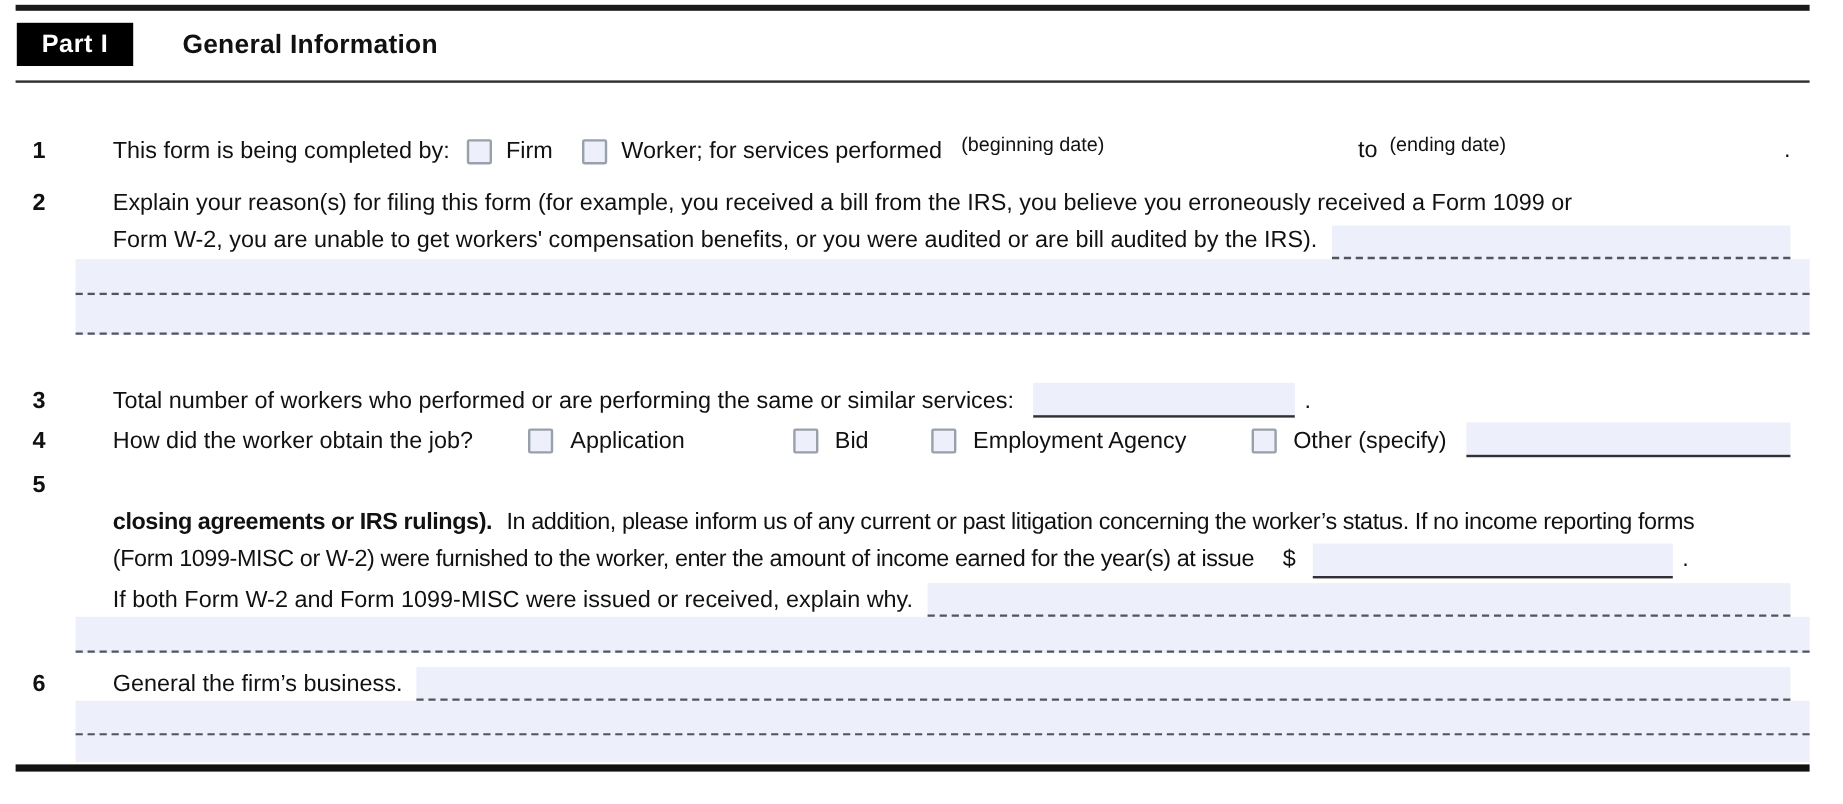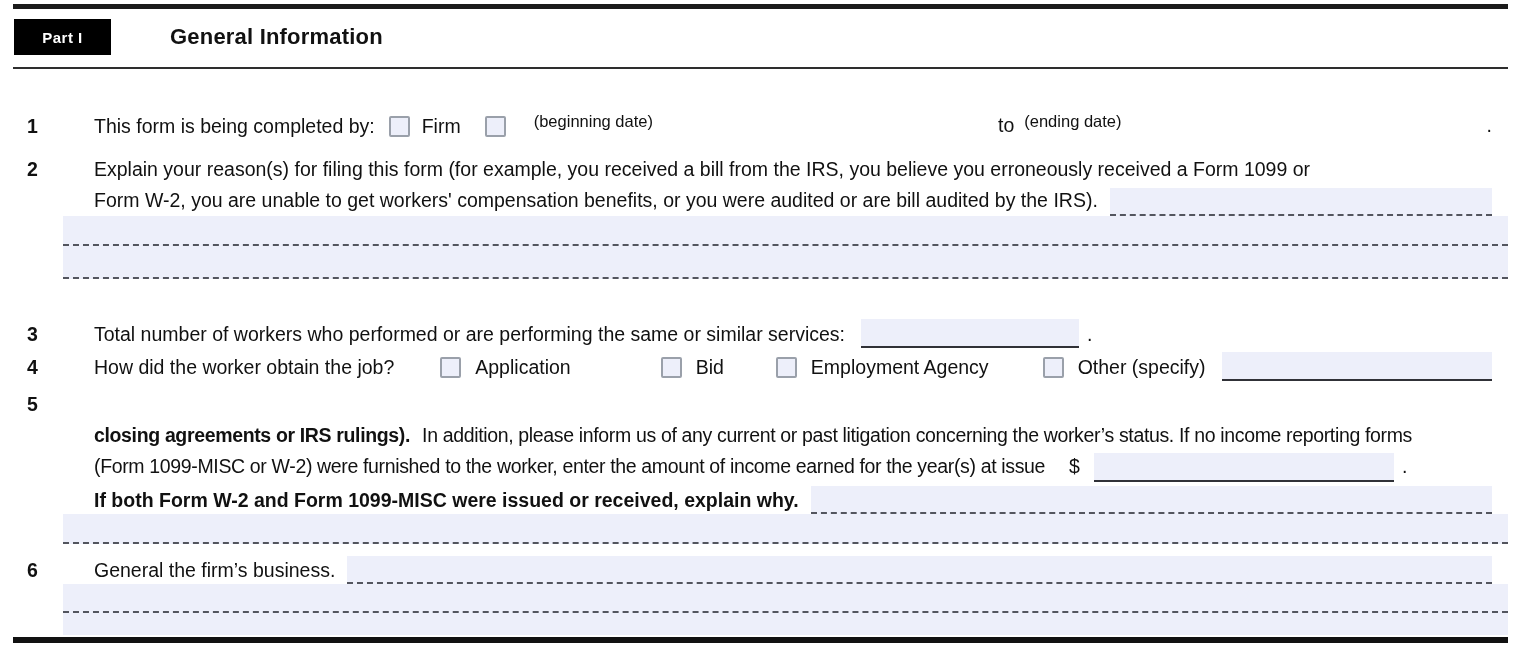--- a/index.html
+++ b/index.html
@@ -7,25 +7,25 @@
   body {
     width:1536px; height:670px; overflow:hidden;
     font-family:"Liberation Sans","DejaVu Sans",sans-serif;
     color:#111; font-size:19.5px;
   }
   .topbar { margin:4px 28px 0 13px; height:5px; background:#1b1b1b; }
   .botbar { margin:2px 28px 0 13px; height:6px; background:#111; }
 
   .header { display:flex; align-items:center; margin:9px 0 0 14px; height:38px; }
   .partbox {
-    background:#000; color:#fff; font-weight:bold; font-size:15px;
+    background:#000; color:#fff; font-weight:bold; font-size:21px;
     width:97px; height:36px; display:flex; align-items:center; justify-content:center;
     letter-spacing:0.5px;
   }
-  .parttitle { font-weight:bold; font-size:22px; margin-left:59px; letter-spacing:0.2px; }
+  .parttitle { font-weight:bold; font-size:22px; margin-left:41px; letter-spacing:0.2px; }
   .rule { margin:11px 28px 0 13px; height:2px; background:#2e2e2e; }
 
   .row { display:flex; align-items:flex-end; margin-left:27px; margin-right:44px; }
   .num { font-weight:bold; width:67px; flex:0 0 67px; line-height:28px; }
   .txt { white-space:nowrap; line-height:28px; }
   .bold { font-weight:bold; }
   .cond { letter-spacing:-0.35px; }
 
   .cb {
     width:21px; height:21px; flex:0 0 21px;
@@ -69,20 +69,21 @@
 <div class="row" style="margin-top:42px;">
   <div class="num">1</div>
   <span class="txt">This form is being completed by:</span>
   <span class="gap14"></span>
   <span class="cb"></span>
   <span class="gap12"></span>
   <span class="txt">Firm</span>
   <span class="gap24"></span>
   <span class="cb"></span>
   <span class="gap12"></span>
+  <span class="txt">Worker; for services performed</span>
   <span class="gap16"></span>
   <div class="datecol">
     <div class="field solid"></div>
     <div class="sublabel">(beginning date)</div>
   </div>
   <span class="txt" style="margin:0 10px; align-self:flex-start;">to</span>
   <div class="datecol">
     <div class="field solid"></div>
     <div class="sublabel">(ending date)</div>
   </div>
@@ -145,21 +146,21 @@
 <div class="row">
   <div class="num"></div>
   <span class="txt lh31 cond">(Form 1099-MISC or W-2) were furnished to the worker, enter the amount of income earned for the year(s) at issue</span>
   <span class="gap24"></span>
   <span class="txt lh31">$</span>
   <span class="gap14"></span>
   <div class="field solid" style="flex:1 1 auto; max-width:300px;"></div>
   <span class="txt period lh31">.</span>
   <span style="flex:0 0 60px;"></span>
 </div>
-<div class="row" style="margin-top:4px;font-weight:bold;">
+<div class="row" style="margin-top:4px;">
   <div class="num"></div>
   <span class="txt">If both Form W-2 and Form 1099-MISC were issued or received, explain why.</span>
   <span class="gap12"></span>
   <div class="field dash flexfill"></div>
 </div>
 <div class="ansrow" style="height:30px;"></div>
 
 <div class="row" style="margin-top:12px;">
   <div class="num">6</div>
   <span class="txt">General the firm’s business.</span>

